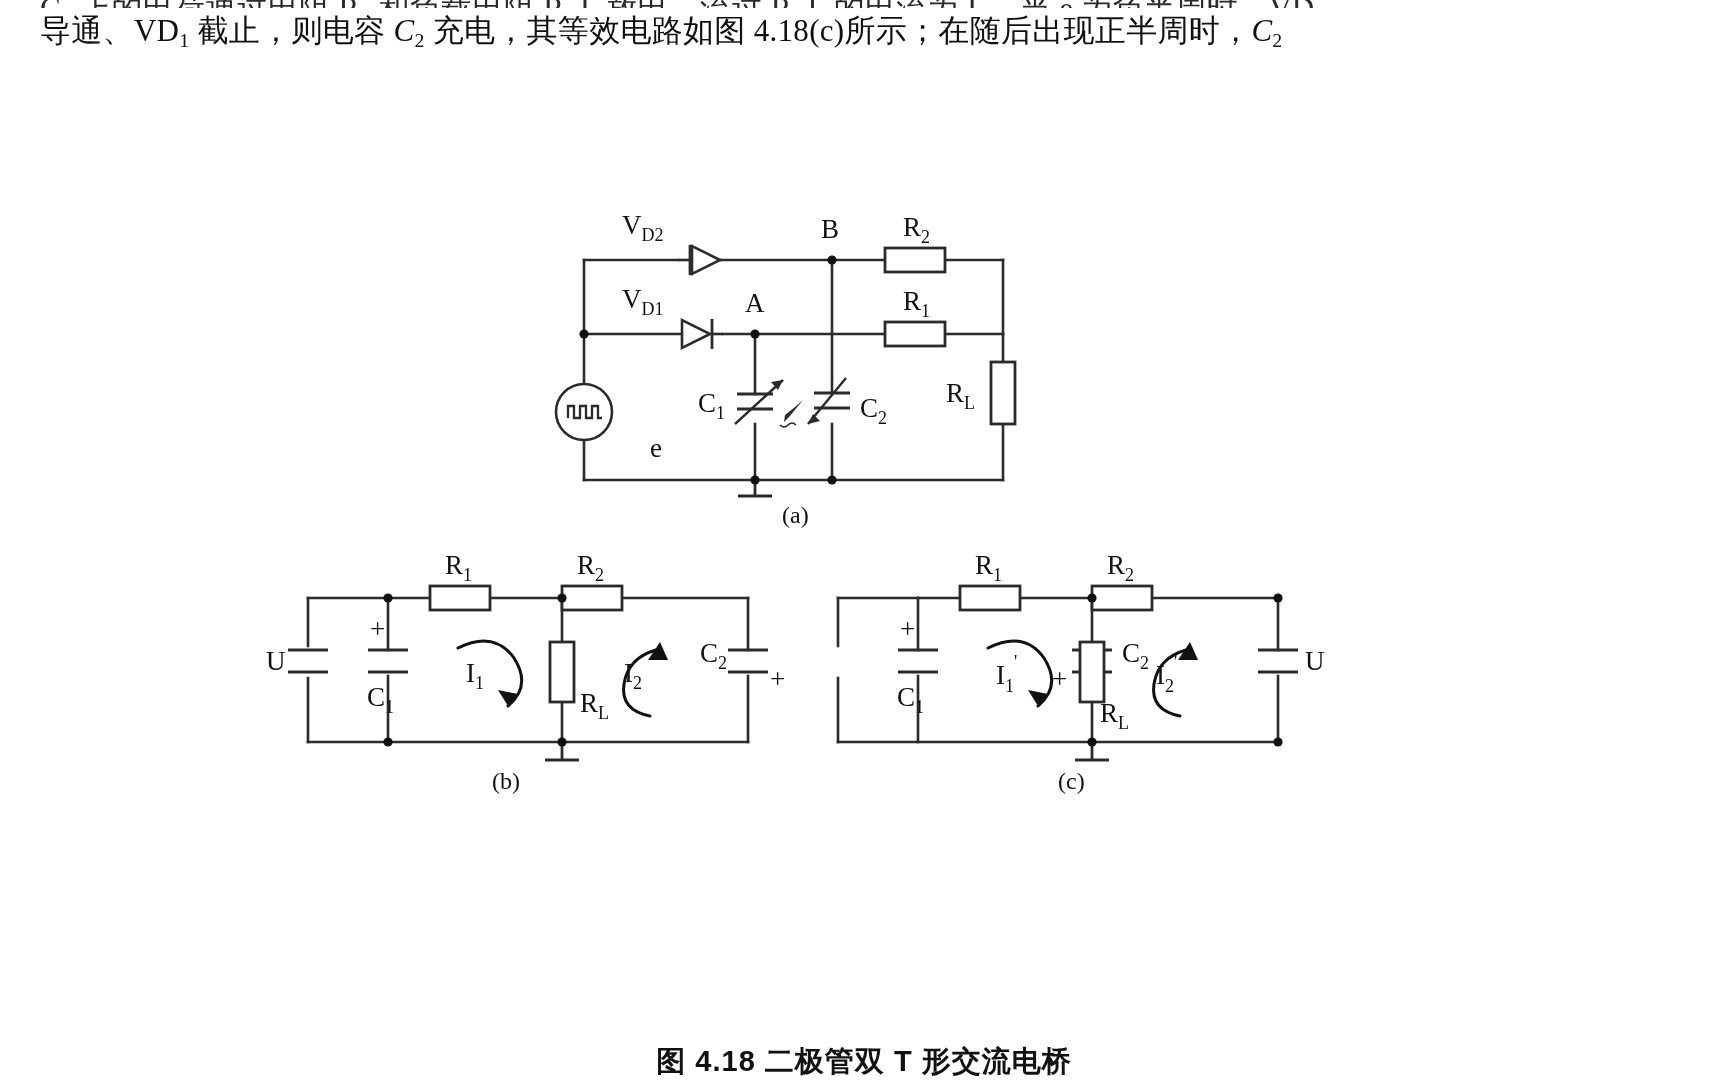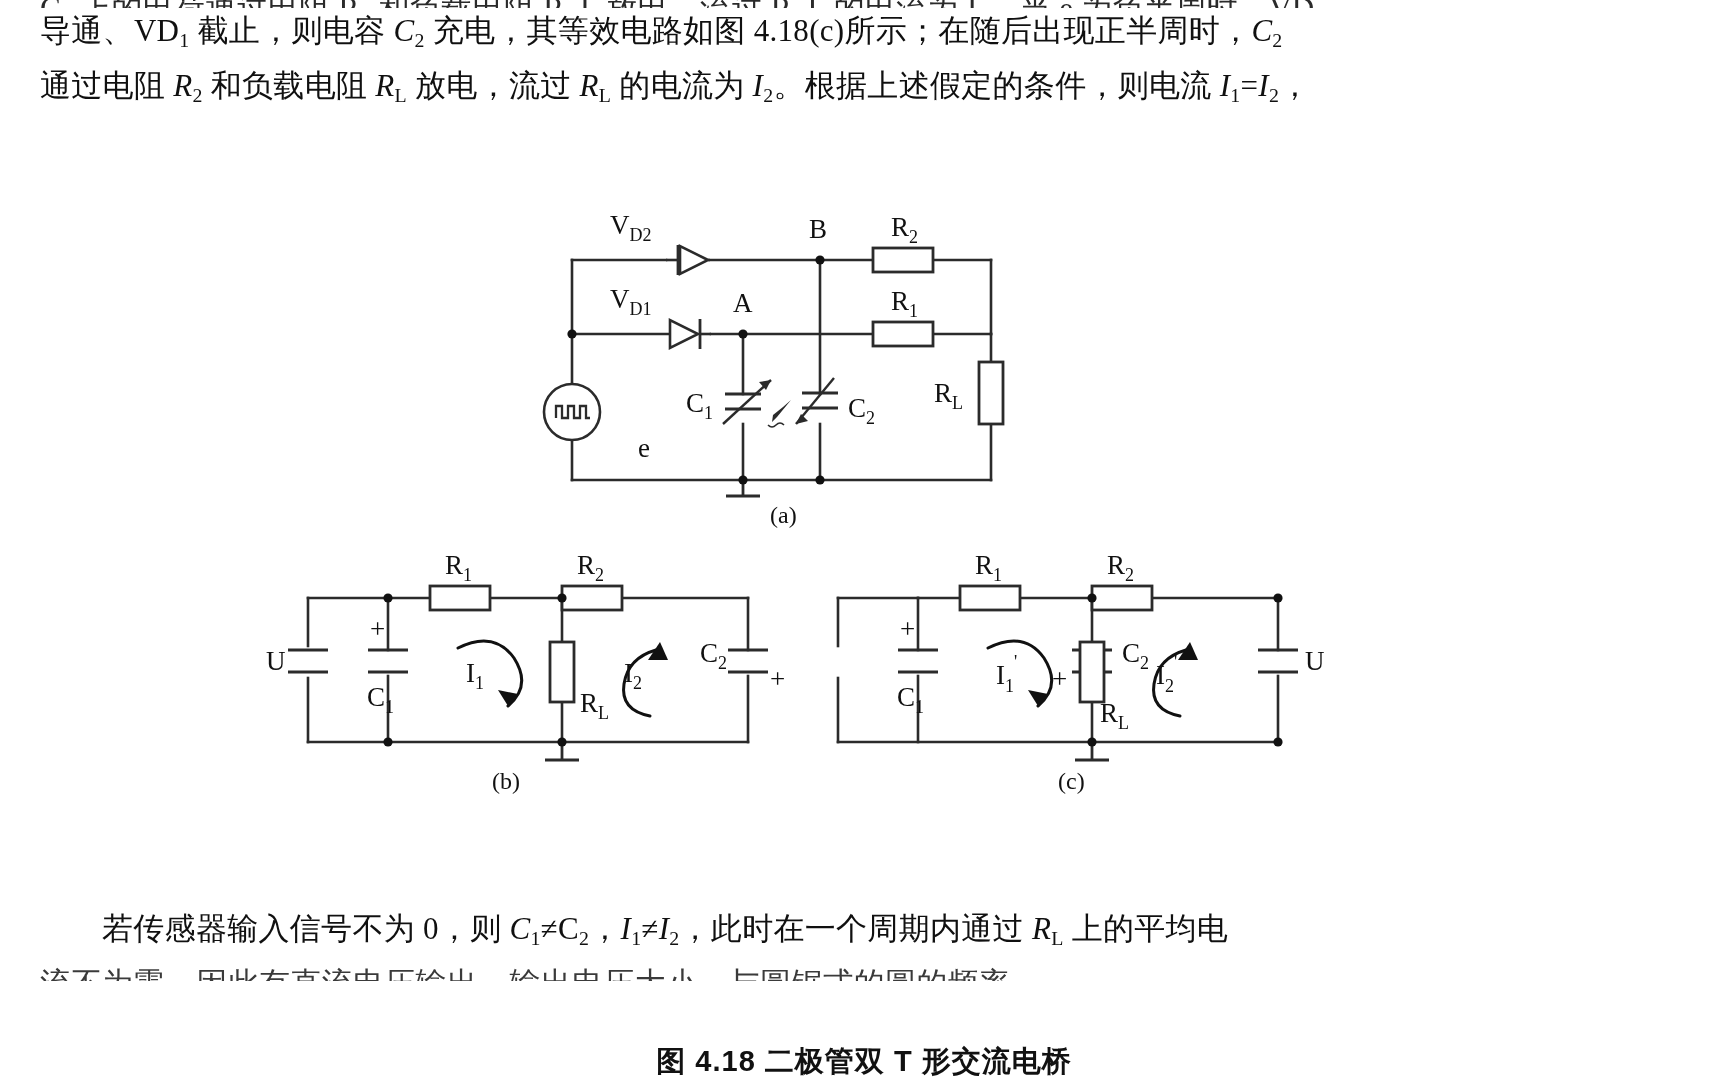--- a/index.html
+++ b/index.html
@@ -78,28 +78,25 @@
 
 <div class="page">
 
   <div class="textblock para-top">
     <div class="line" style="overflow:hidden;height:22px;line-height:45px;color:#2a2a2a;">
       <span>C₁ 上的电荷通过电阻 R₁ 和负载电阻 R_L 放电，流过 R_L 的电流为 I₁。当 e 为负半周时，VD₂</span>
     </div>
     <div class="line">
       导通、VD<sub>1</sub> 截止，则电容 <i class="v">C</i><sub>2</sub> 充电，其等效电路如图 4.18(c)所示；在随后出现正半周时，<i class="v">C</i><sub>2</sub>
     </div>
-    <div class="line">
-      通过电阻 <i class="v">R</i><sub>2</sub> 和负载电阻 <i class="v">R</i><sub>L</sub> 放电，流过 <i class="v">R</i><sub>L</sub> 的电流为 <i class="v">I</i><sub>2</sub>。根据上述假定的条件，则电流 <i class="v">I</i><sub>1</sub>=<i class="v">I</i><sub>2</sub>，
-    </div>
   </div>
 
   <div class="figure">
 
-    <div class="circuit" style="left:528px; top:0px;text-align:center;">
+    <div class="circuit" style="left:540px; top:0px;text-align:center;">
       <svg width="520" height="300" viewBox="0 0 520 300">
         <g stroke="#2b2b2b" stroke-width="2.6" fill="none" stroke-linecap="square">
 
           <line x1="44" y1="48" x2="138" y2="48"></line>
           <line x1="182" y1="48" x2="292" y2="48"></line>
           <line x1="292" y1="48" x2="345" y2="48"></line>
           <line x1="405" y1="48" x2="463" y2="48"></line>
 
           <line x1="44" y1="122" x2="140" y2="122"></line>
           <line x1="183" y1="122" x2="215" y2="122"></line>
@@ -337,22 +334,14 @@
         <text class="lbl" x="356" y="134">I<tspan class="lbl-sub" dy="8">2</tspan><tspan class="lbl-sub" dy="-24">'</tspan></text>
         <text class="lbl" x="100" y="88">+</text>
         <text class="lbl" x="252" y="138">+</text>
       </svg>
       <div class="cap" style="left:258px; top:218px;">(c)</div>
     </div>
 
     <div class="fig-caption">图 4.18   二极管双 T 形交流电桥</div>
   </div>
 
-  <div class="textblock para-bottom">
-    <div class="line indent">
-      若传感器输入信号不为 0，则 <i class="v">C</i><sub>1</sub>≠C<sub>2</sub>，<i class="v">I</i><sub>1</sub>≠<i class="v">I</i><sub>2</sub>，此时在一个周期内通过 <i class="v">R</i><sub>L</sub> 上的平均电
-    </div>
-    <div class="line" style="overflow:hidden;height:20px;color:#3a3a3a;">
-      <span>流不为零，因此有直流电压输出，输出电压大小。与圆锯式的圆的频率</span>
-    </div>
-  </div>
 
 </div>
 
 </body></html>

